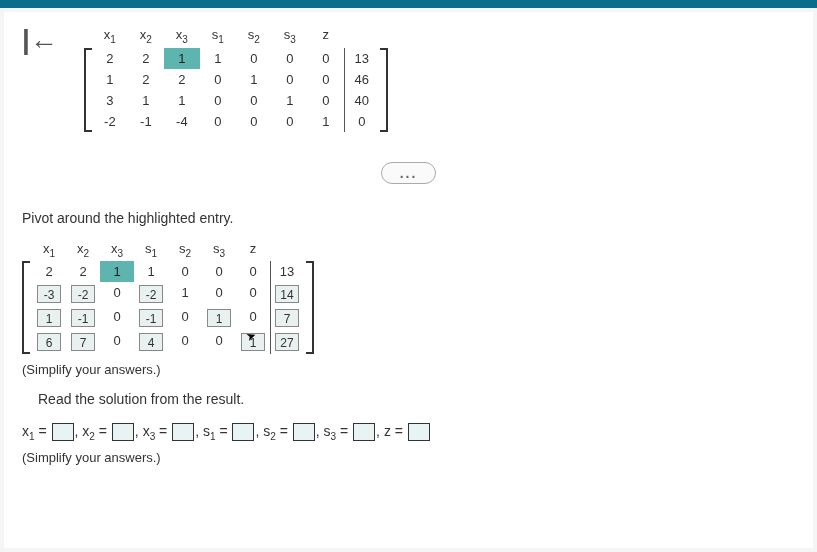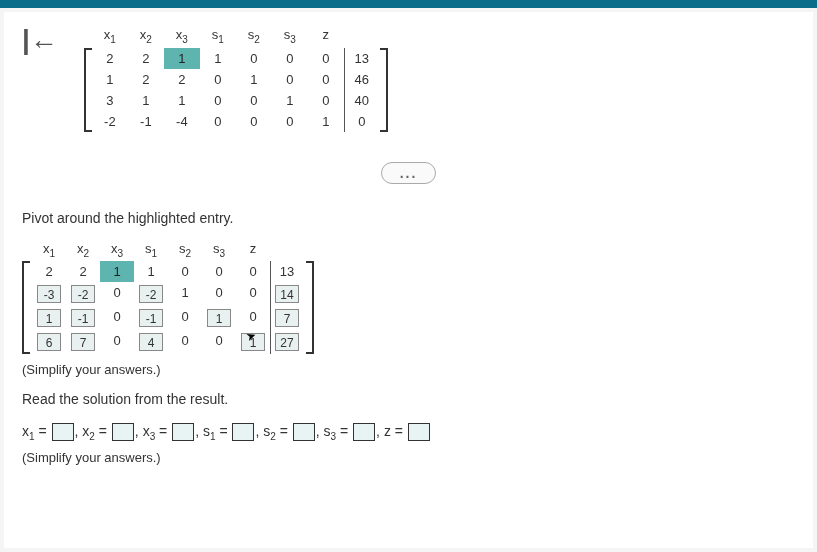--- a/index.html
+++ b/index.html
@@ -26,21 +26,21 @@
 .matrix2-wrap{margin-bottom:8px}
 .matrix2-headers{display:grid;grid-template-columns:repeat(8,34px);text-align:center;font-size:13px;margin-left:10px}
 .matrix2-container{position:relative;padding:0 10px;display:inline-block}
 .matrix2-body{display:grid;grid-template-columns:repeat(8,34px);text-align:center;font-size:13px}
 .bracket2-l,.bracket2-r{position:absolute;top:0;bottom:0;width:8px;border:2px solid #333}
 .bracket2-l{left:0;border-right:none}
 .bracket2-r{right:0;border-left:none}
 .aug2-line{position:absolute;top:0;bottom:0;width:1px;background:#555;left:calc(10px + 7*34px)}
 .ansbox{display:inline-block;width:22px;height:18px;border:1px solid #333;background:#e8f4f4;vertical-align:middle;margin:0 1px}
 .simpl{font-size:13px;margin-top:4px}
-.readsol{margin:14px 0 12px}
+.readsol{margin:14px 16px 12px}
 .soleq{font-size:14px;line-height:1.8}
 .cursor-icon{position:absolute;font-size:12px;color:#000;transform:rotate(-20deg)}
 .input-cell{display:inline-block;width:24px;height:18px;border:1px solid #888;background:#e8f0f0;text-align:center;line-height:18px;font-size:12px}
 </style>
 </head>
 <body>
 
 <div class="topbar"></div>
 <div class="content">
 

